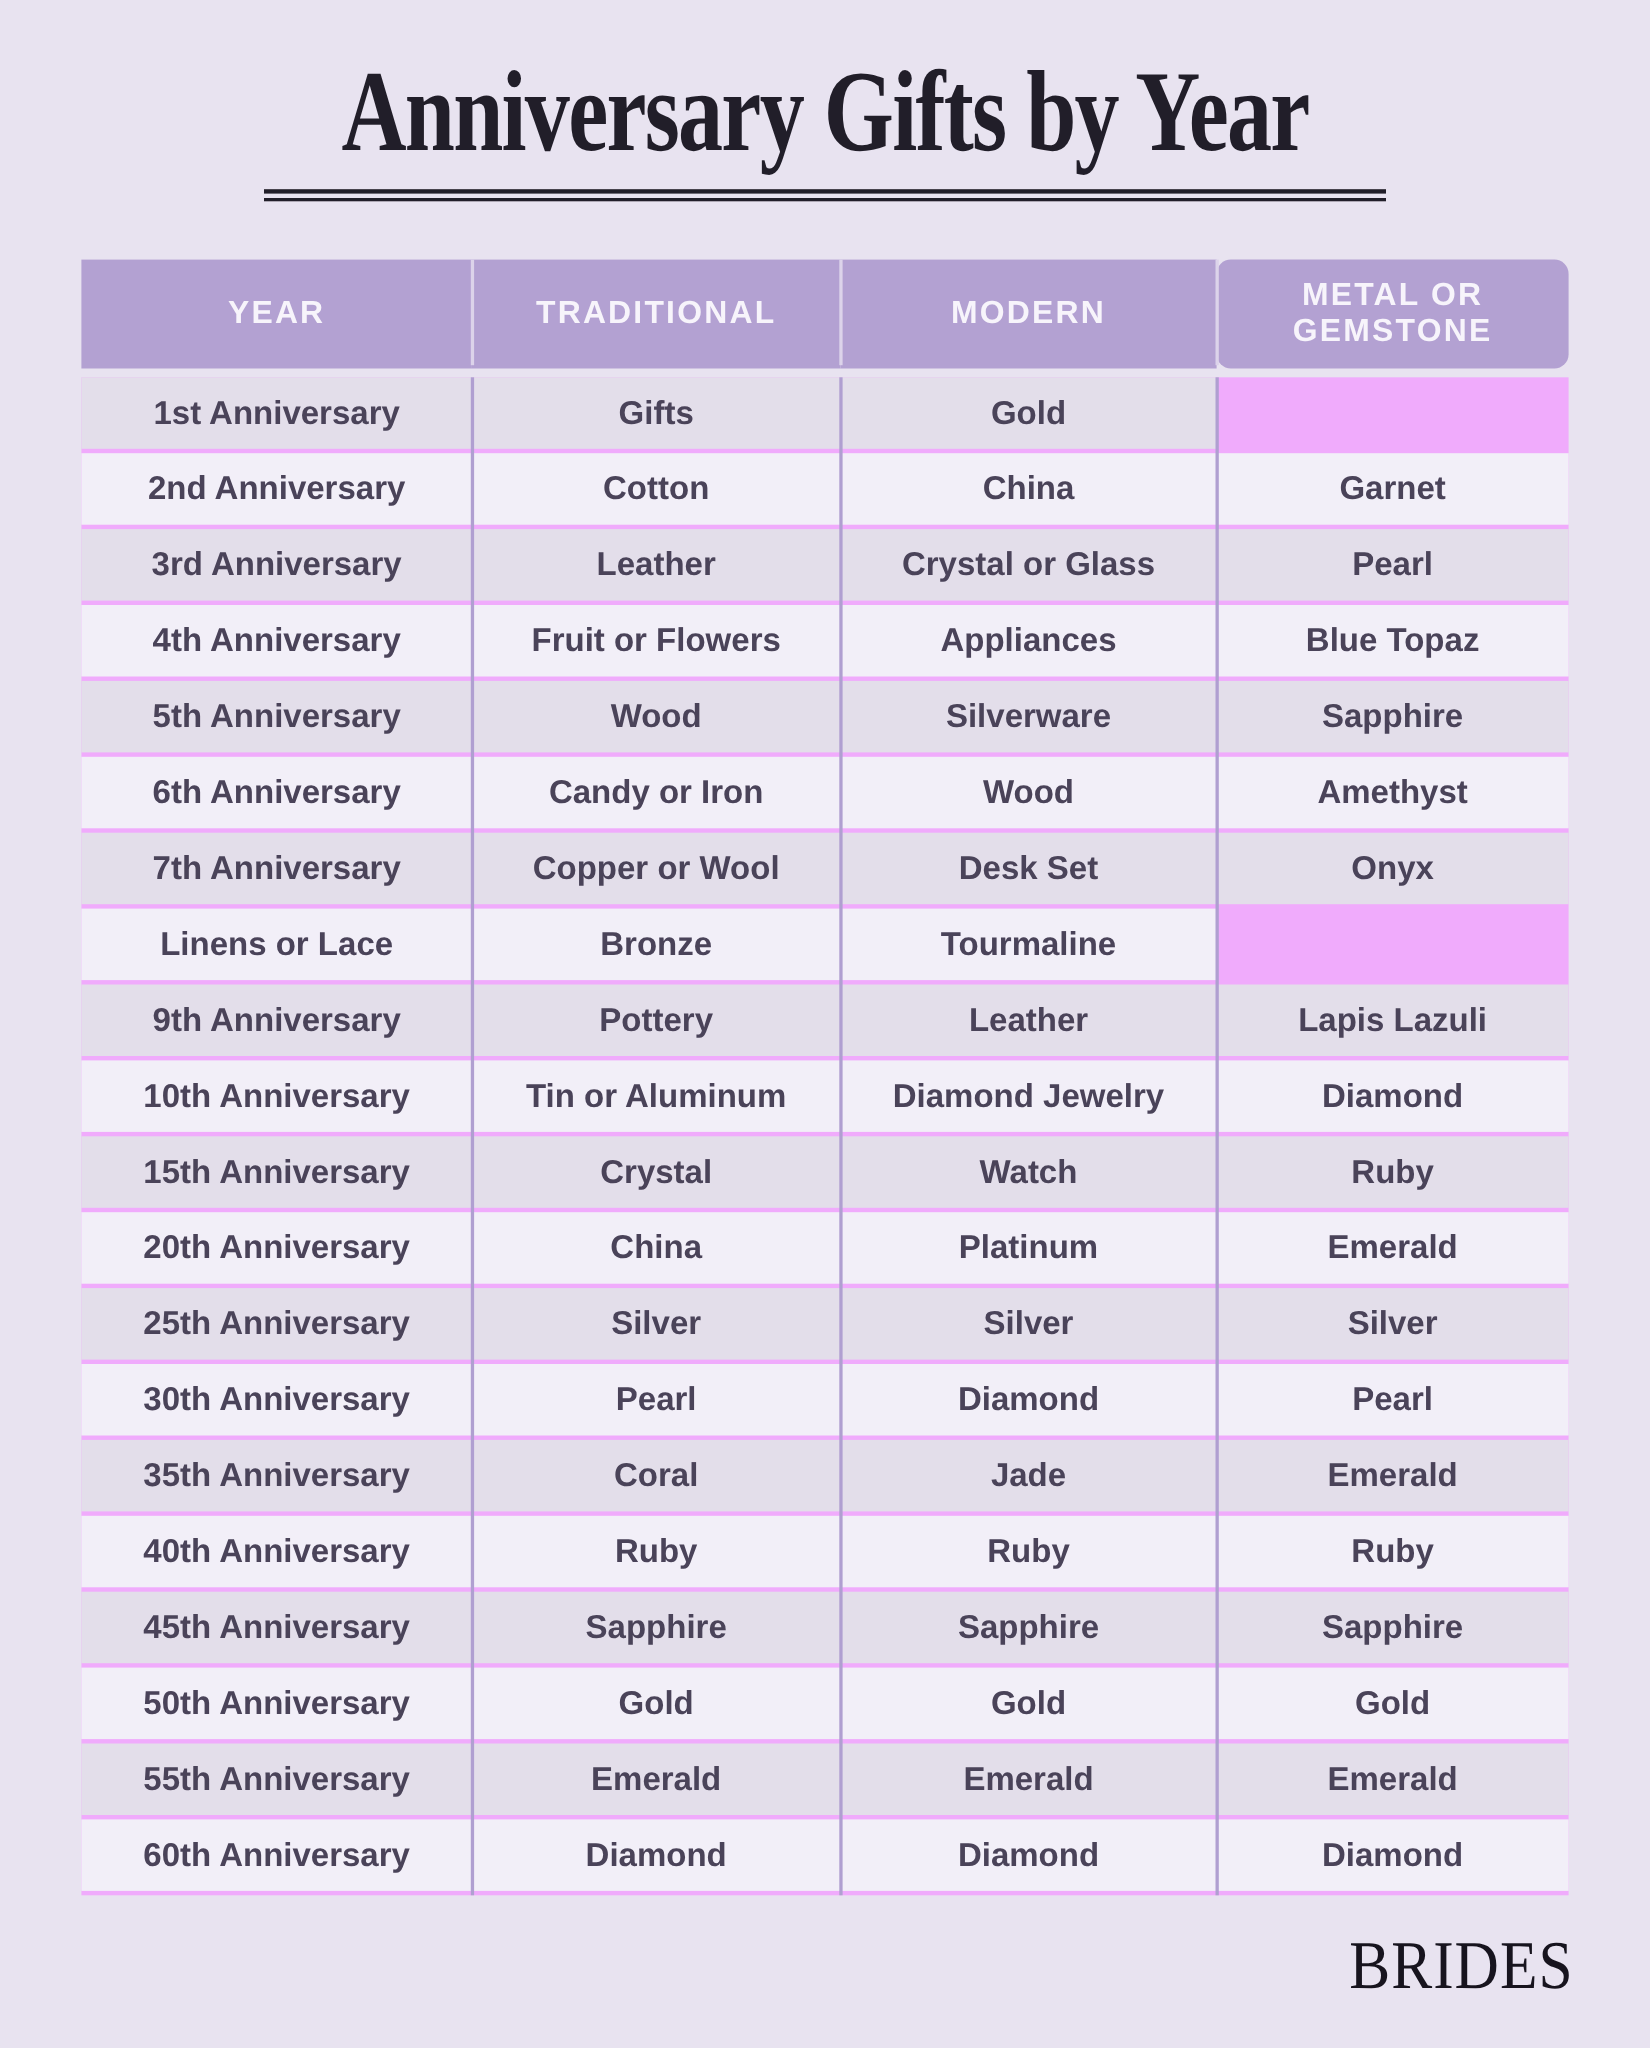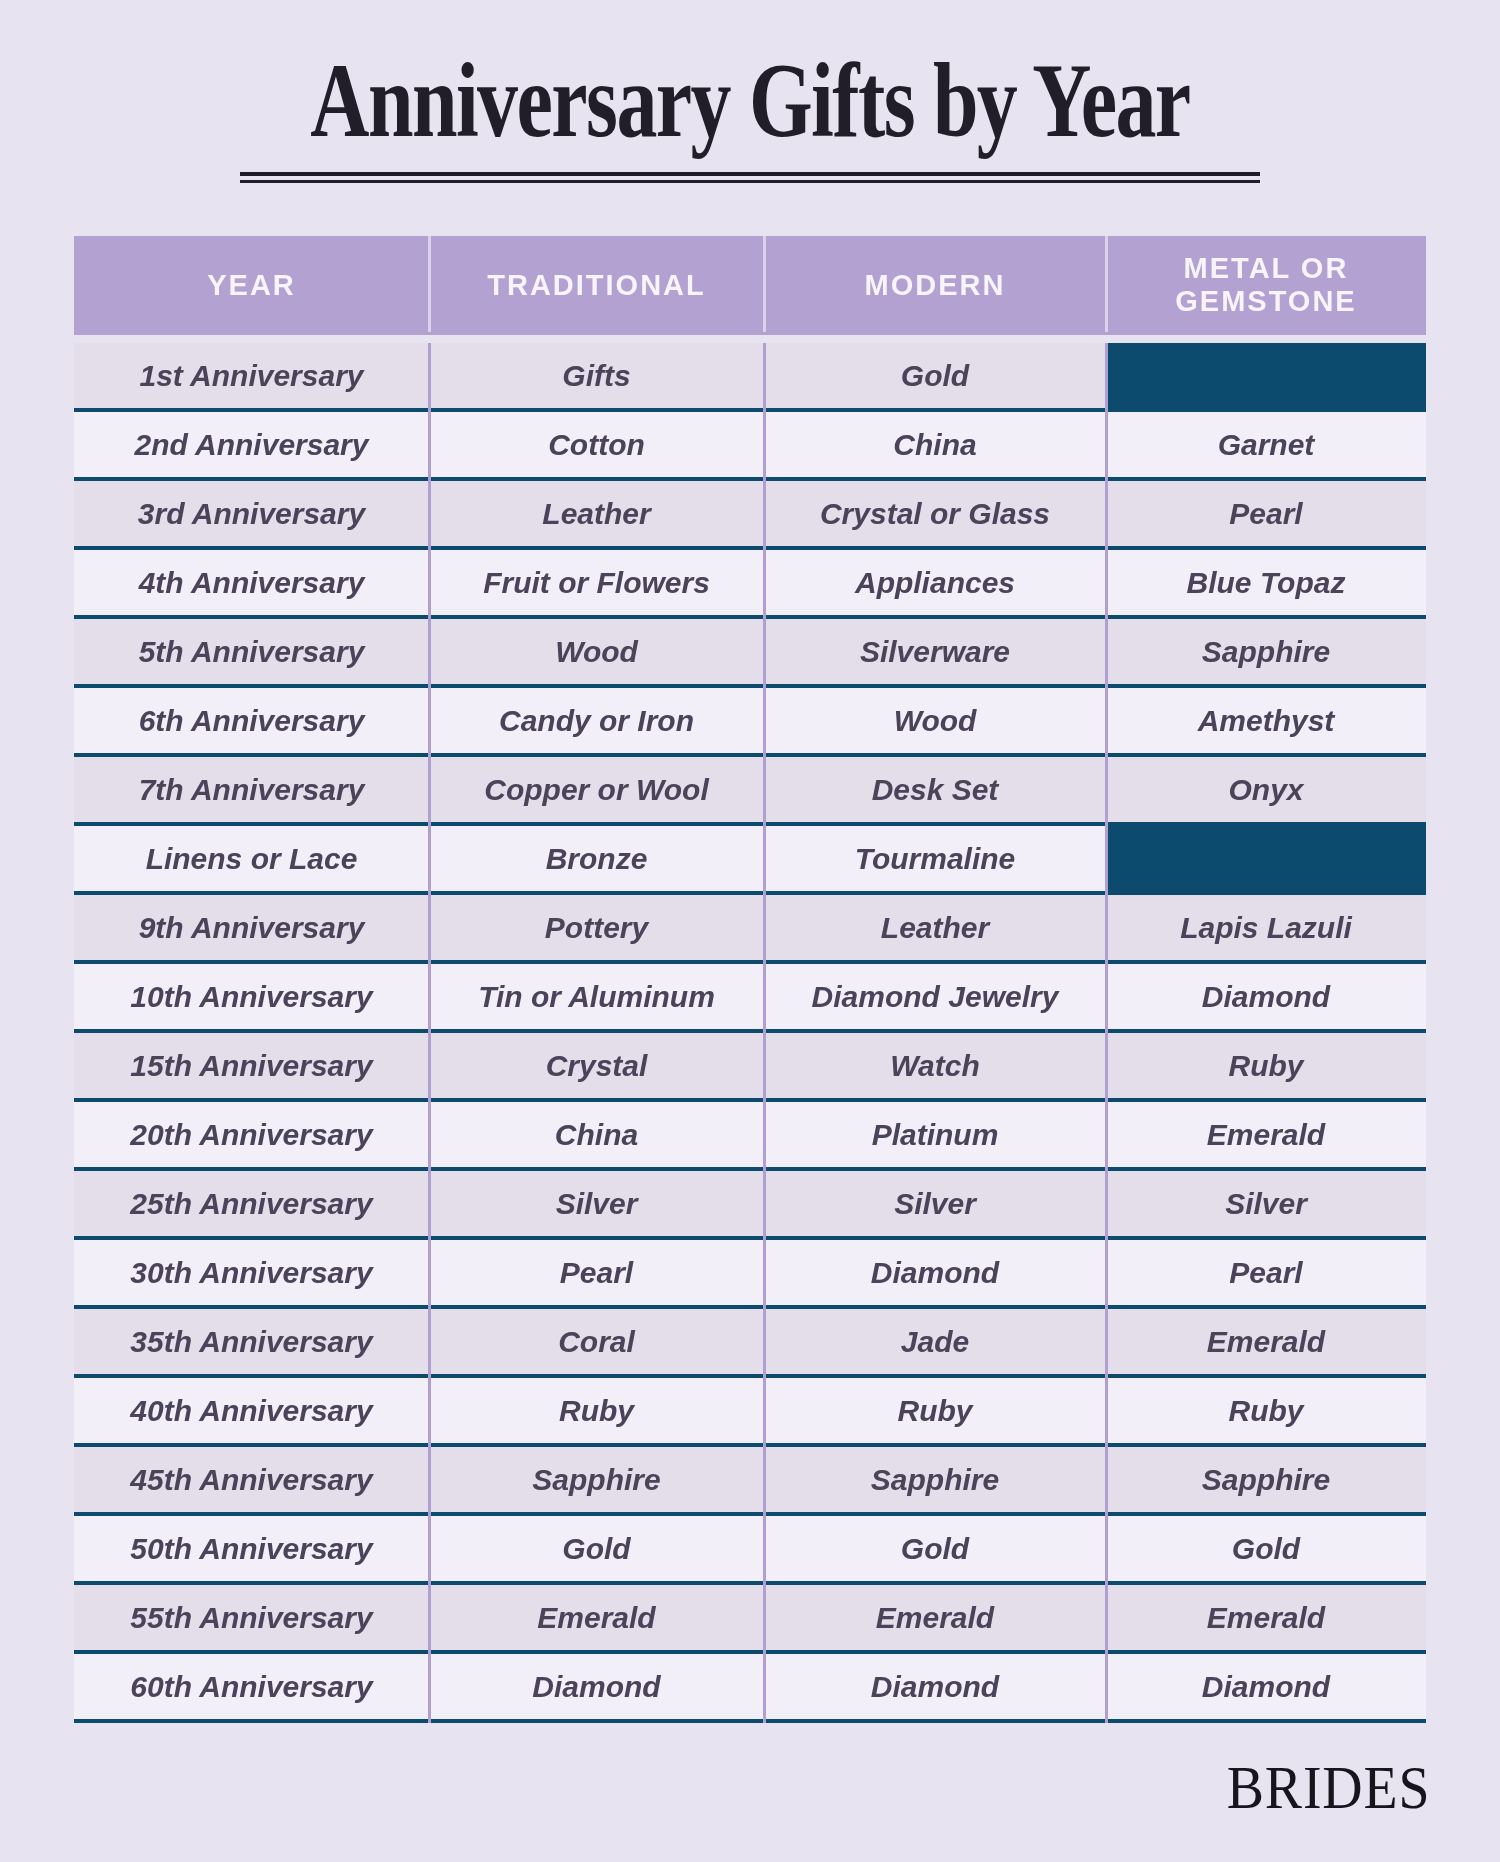--- a/index.html
+++ b/index.html
@@ -38,25 +38,24 @@
   .th{
     background:#B3A1D2;
     color:#F7F4FB;
     font-weight:700;
     font-size:29px;
     letter-spacing:2px;
     display:flex;align-items:center;justify-content:center;
     text-align:center;
     line-height:1.15;
   }
-  .th.metal{padding:16px 42px;box-sizing:border-box;}
+  .th.metal{padding:16px 42px;box-sizing:border-box;border-radius:13px;}
   .tbody{
     position:absolute;top:343px;left:74px;width:1352px;
-    background:#0c4a6e;
-    font-style:italic;
+    background:#f0abfc;
   }
   .tr{
     display:grid;
     grid-template-columns:355px 335px 342px 320px;
     height:65px;
     margin-bottom:4px;
   }
   .tr:last-child{margin-bottom:0;}
   .tr.odd .td{background:#E3DEEA;}
   .tr.even .td{background:#F2EFF8;}

